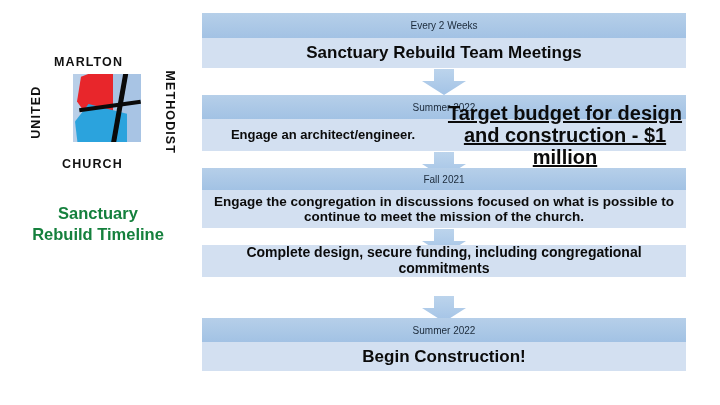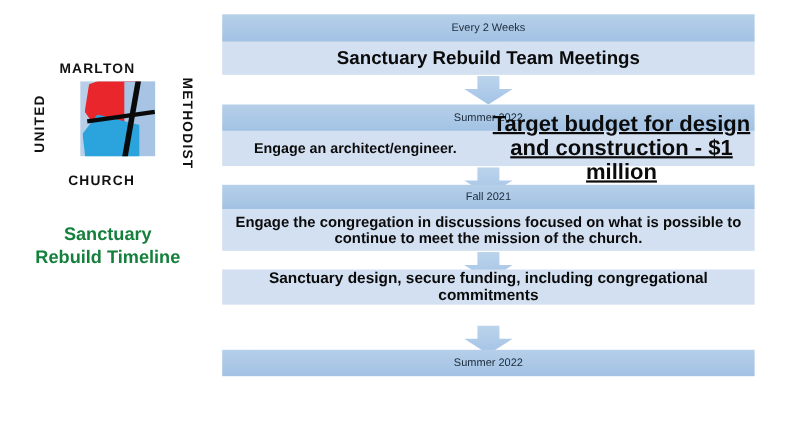--- a/index.html
+++ b/index.html
@@ -298,27 +298,30 @@
   </div>
 
   <div class="arrow" id="arrow-2">
     <svg viewBox="0 0 48 26" width="48" height="26" aria-hidden="true">
       <polygon points="14,0 34,0 34,12 46,12 24,26 2,12 14,12" fill="url(#ag0)"></polygon>
     </svg>
   </div>
 
   <div class="stage" id="stage-3">
     <div class="stage-body">
-      <div class="stage-body-text">Sanctuary design, secure funding, including congregational commitments</div>
+      <div class="stage-body-text">Complete design, secure funding, including congregational commitments</div>
     </div>
   </div>
 
   <div class="arrow" id="arrow-3">
     <svg viewBox="0 0 48 26" width="48" height="26" aria-hidden="true">
       <polygon points="14,0 34,0 34,12 46,12 24,26 2,12 14,12" fill="url(#ag0)"></polygon>
     </svg>
   </div>
 
   <div class="stage" id="stage-4">
     <div class="stage-header">Summer 2022</div>
+    <div class="stage-body">
+      <div class="stage-body-text">Begin Construction!</div>
+    </div>
   </div>
 
 </div>
 
 </body></html>

